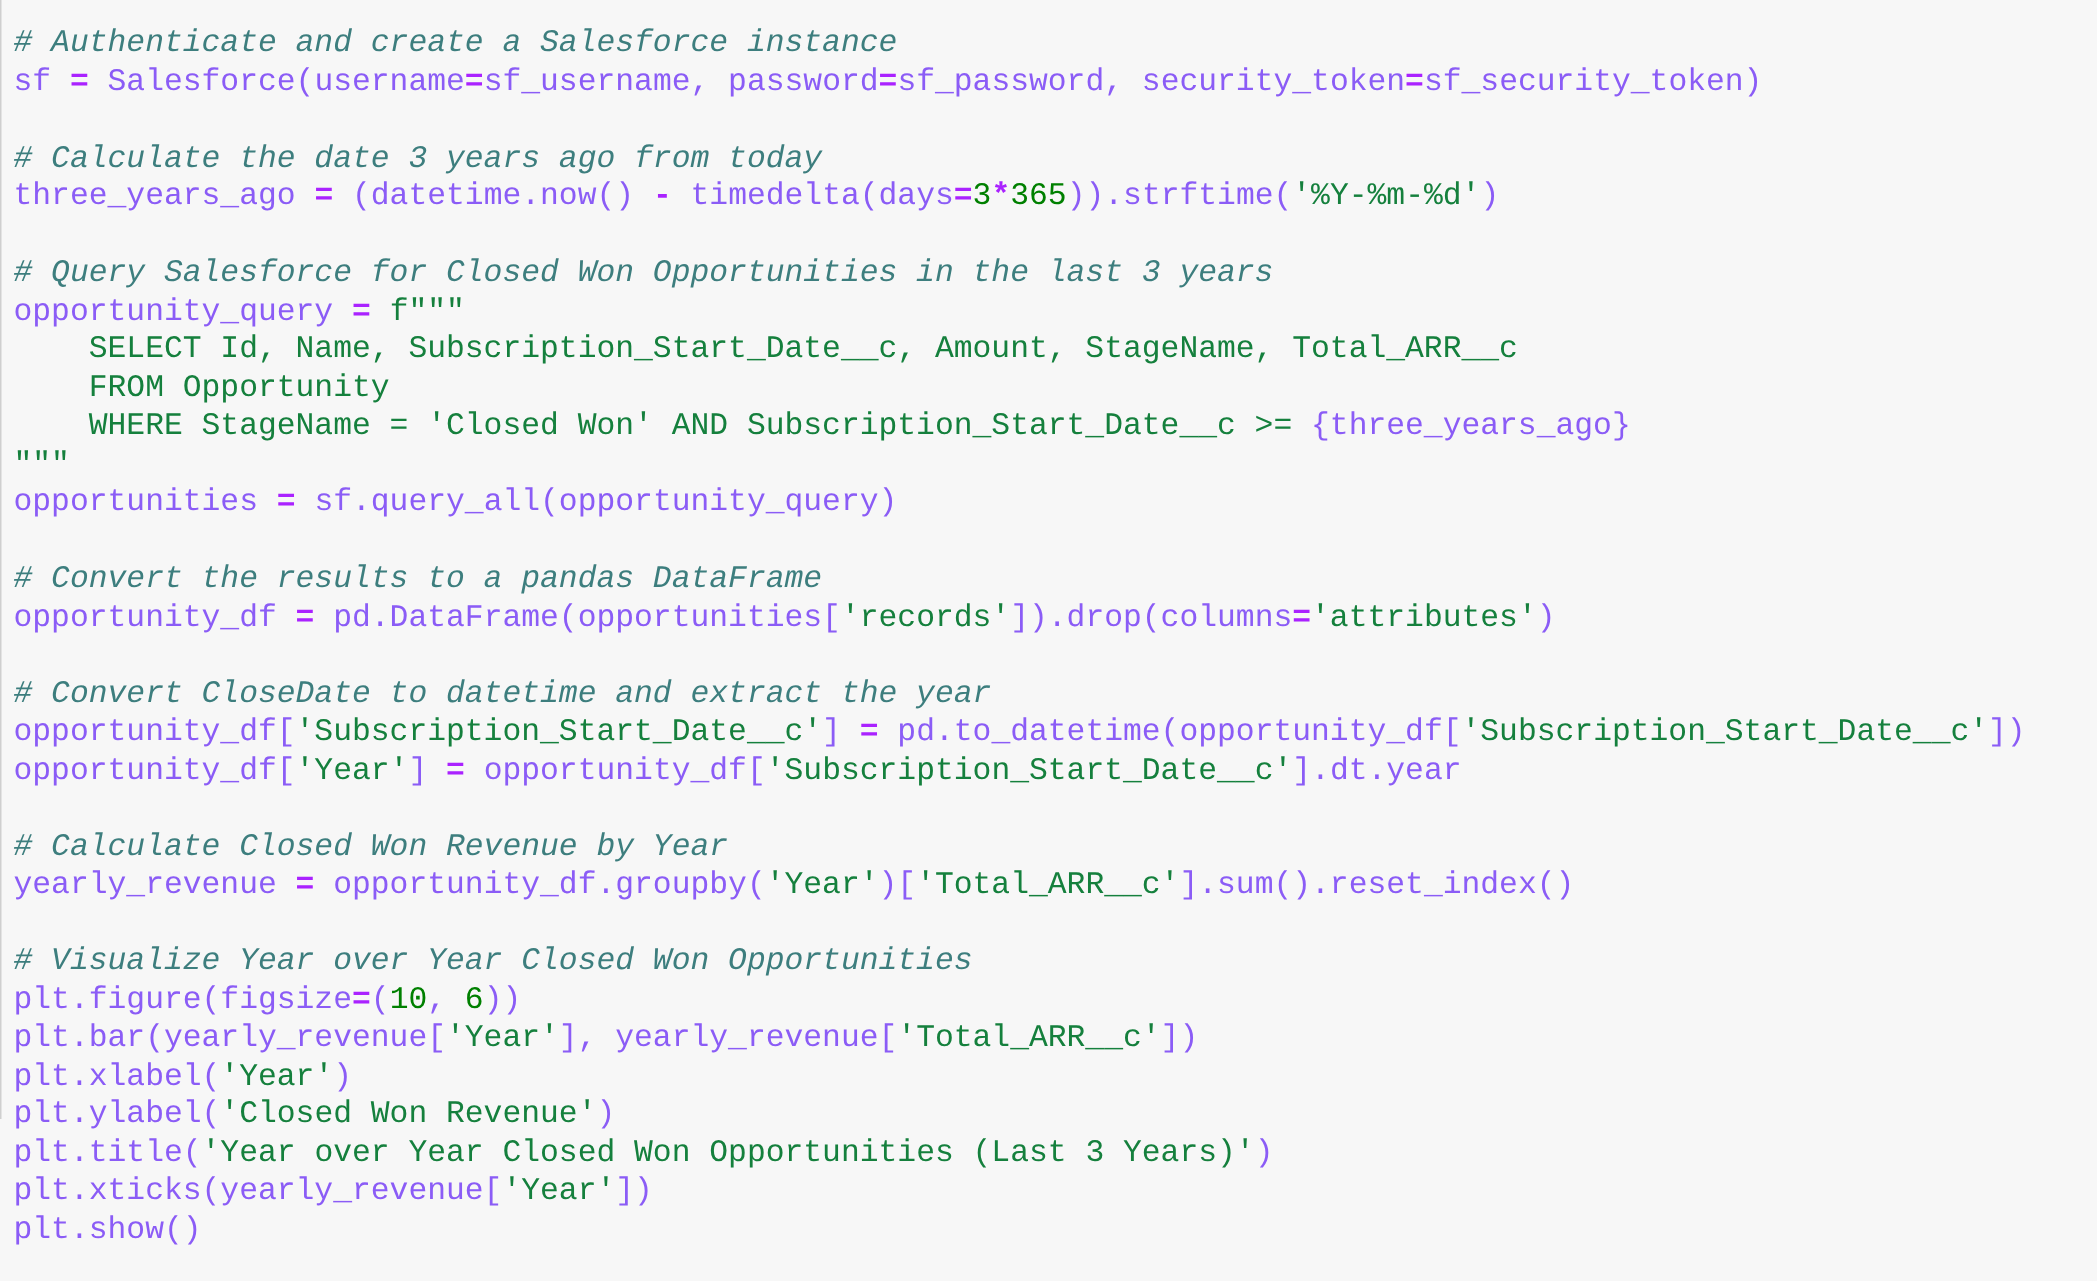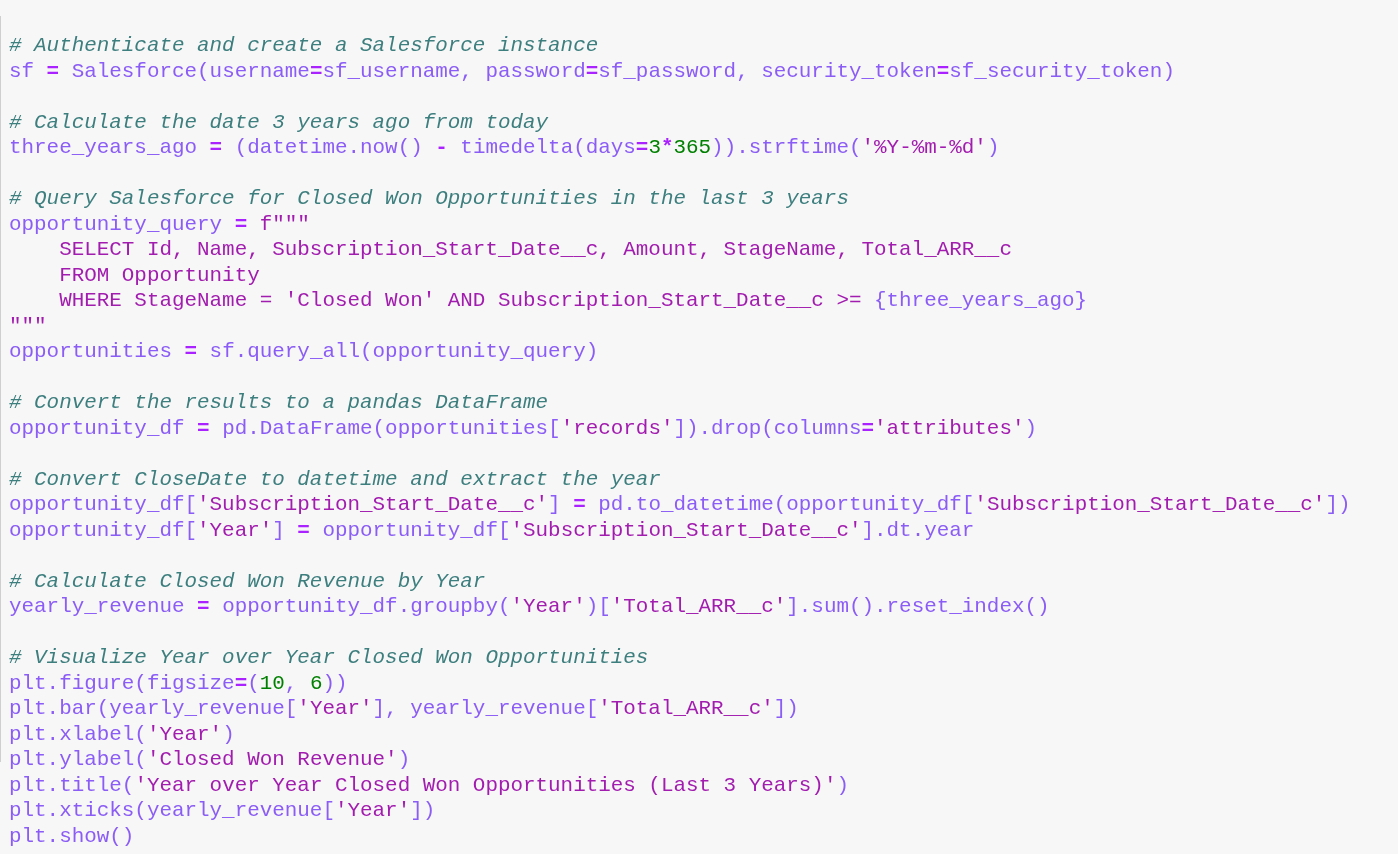--- a/index.html
+++ b/index.html
@@ -2,36 +2,36 @@
 <html><head>
 <meta charset="utf-8">
 <style>
   html, body { margin: 0; padding: 0; }
   body {
     width: 1398px; height: 854px; overflow: hidden;
     background: #f7f7f7;
     position: relative;
   }
   .cell {
-    position: absolute; left: 0; top: 16px; width: 1398px; height: 746px;
+    position: absolute; left: 0; top: 0; width: 1398px; height: 746px;
     background: #f7f7f7;
     border-left: 1px solid #cfcfcf;
     box-sizing: border-box;
   }
   .code {
     position: absolute; left: 8px; top: 17px;
     font-family: "Liberation Mono", "DejaVu Sans Mono", monospace;
     font-size: 20.9px;
     line-height: 25.5px;
     color: #000;
     white-space: pre;
   }
   .line { height: 25.5px; white-space: pre; }
   .c { color: #3d7e7e; font-style: italic; }
-  .s { color: #a21caf; }
+  .s { color: #15803d; }
   .n { color: #008000; }
   .o { color: #aa22ff; font-weight: bold; }
   .t { color: #8b5cf6; }
 </style>
 </head>
 <body>
 
 <div class="cell">
   <div class="code" id="code"><div class="line"><span class="c"># Authenticate and create a Salesforce instance</span></div><div class="line"><span class="t">sf </span><span class="o">=</span><span class="t"> Salesforce(username</span><span class="o">=</span><span class="t">sf_username, password</span><span class="o">=</span><span class="t">sf_password, security_token</span><span class="o">=</span><span class="t">sf_security_token)</span></div><div class="line"> </div><div class="line"><span class="c"># Calculate the date 3 years ago from today</span></div><div class="line"><span class="t">three_years_ago </span><span class="o">=</span><span class="t"> (datetime.now() </span><span class="o">-</span><span class="t"> timedelta(days</span><span class="o">=</span><span class="n">3</span><span class="o">*</span><span class="n">365</span><span class="t">)).strftime(</span><span class="s">'%Y-%m-%d'</span><span class="t">)</span></div><div class="line"> </div><div class="line"><span class="c"># Query Salesforce for Closed Won Opportunities in the last 3 years</span></div><div class="line"><span class="t">opportunity_query </span><span class="o">=</span><span class="t"> </span><span class="s">f"""</span></div><div class="line"><span class="s">    SELECT Id, Name, Subscription_Start_Date__c, Amount, StageName, Total_ARR__c</span></div><div class="line"><span class="s">    FROM Opportunity</span></div><div class="line"><span class="s">    WHERE StageName = 'Closed Won' AND Subscription_Start_Date__c &gt;= </span><span class="t">{three_years_ago}</span></div><div class="line"><span class="s">"""</span></div><div class="line"><span class="t">opportunities </span><span class="o">=</span><span class="t"> sf.query_all(opportunity_query)</span></div><div class="line"> </div><div class="line"><span class="c"># Convert the results to a pandas DataFrame</span></div><div class="line"><span class="t">opportunity_df </span><span class="o">=</span><span class="t"> pd.DataFrame(opportunities[</span><span class="s">'records'</span><span class="t">]).drop(columns</span><span class="o">=</span><span class="s">'attributes'</span><span class="t">)</span></div><div class="line"> </div><div class="line"><span class="c"># Convert CloseDate to datetime and extract the year</span></div><div class="line"><span class="t">opportunity_df[</span><span class="s">'Subscription_Start_Date__c'</span><span class="t">] </span><span class="o">=</span><span class="t"> pd.to_datetime(opportunity_df[</span><span class="s">'Subscription_Start_Date__c'</span><span class="t">])</span></div><div class="line"><span class="t">opportunity_df[</span><span class="s">'Year'</span><span class="t">] </span><span class="o">=</span><span class="t"> opportunity_df[</span><span class="s">'Subscription_Start_Date__c'</span><span class="t">].dt.year</span></div><div class="line"> </div><div class="line"><span class="c"># Calculate Closed Won Revenue by Year</span></div><div class="line"><span class="t">yearly_revenue </span><span class="o">=</span><span class="t"> opportunity_df.groupby(</span><span class="s">'Year'</span><span class="t">)[</span><span class="s">'Total_ARR__c'</span><span class="t">].sum().reset_index()</span></div><div class="line"> </div><div class="line"><span class="c"># Visualize Year over Year Closed Won Opportunities</span></div><div class="line"><span class="t">plt.figure(figsize</span><span class="o">=</span><span class="t">(</span><span class="n">10</span><span class="t">, </span><span class="n">6</span><span class="t">))</span></div><div class="line"><span class="t">plt.bar(yearly_revenue[</span><span class="s">'Year'</span><span class="t">], yearly_revenue[</span><span class="s">'Total_ARR__c'</span><span class="t">])</span></div><div class="line"><span class="t">plt.xlabel(</span><span class="s">'Year'</span><span class="t">)</span></div><div class="line"><span class="t">plt.ylabel(</span><span class="s">'Closed Won Revenue'</span><span class="t">)</span></div><div class="line"><span class="t">plt.title(</span><span class="s">'Year over Year Closed Won Opportunities (Last 3 Years)'</span><span class="t">)</span></div><div class="line"><span class="t">plt.xticks(yearly_revenue[</span><span class="s">'Year'</span><span class="t">])</span></div><div class="line"><span class="t">plt.show()</span></div></div>
 </div>

